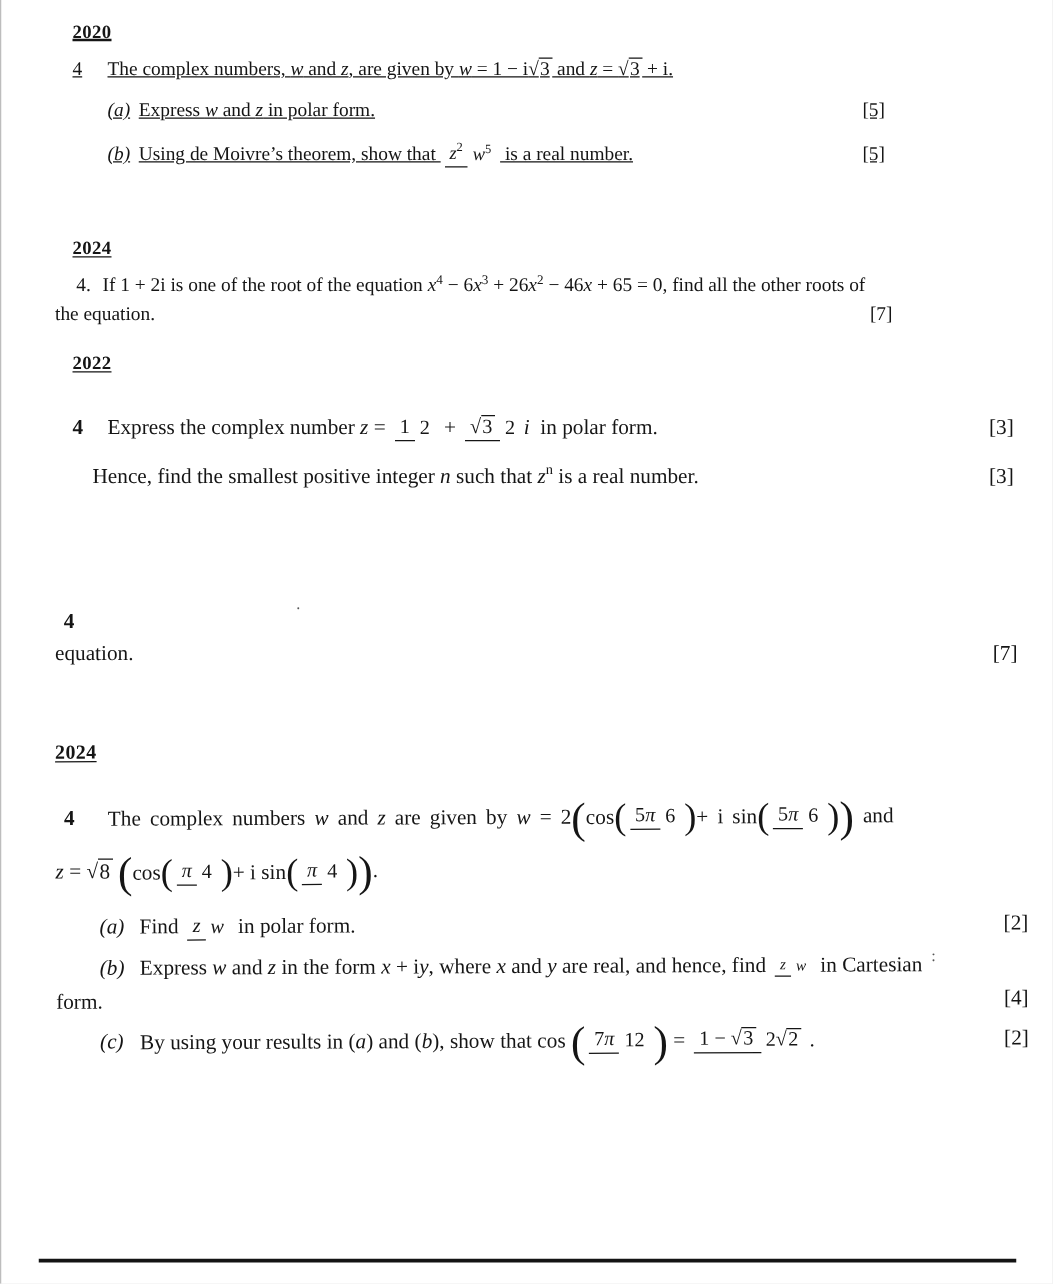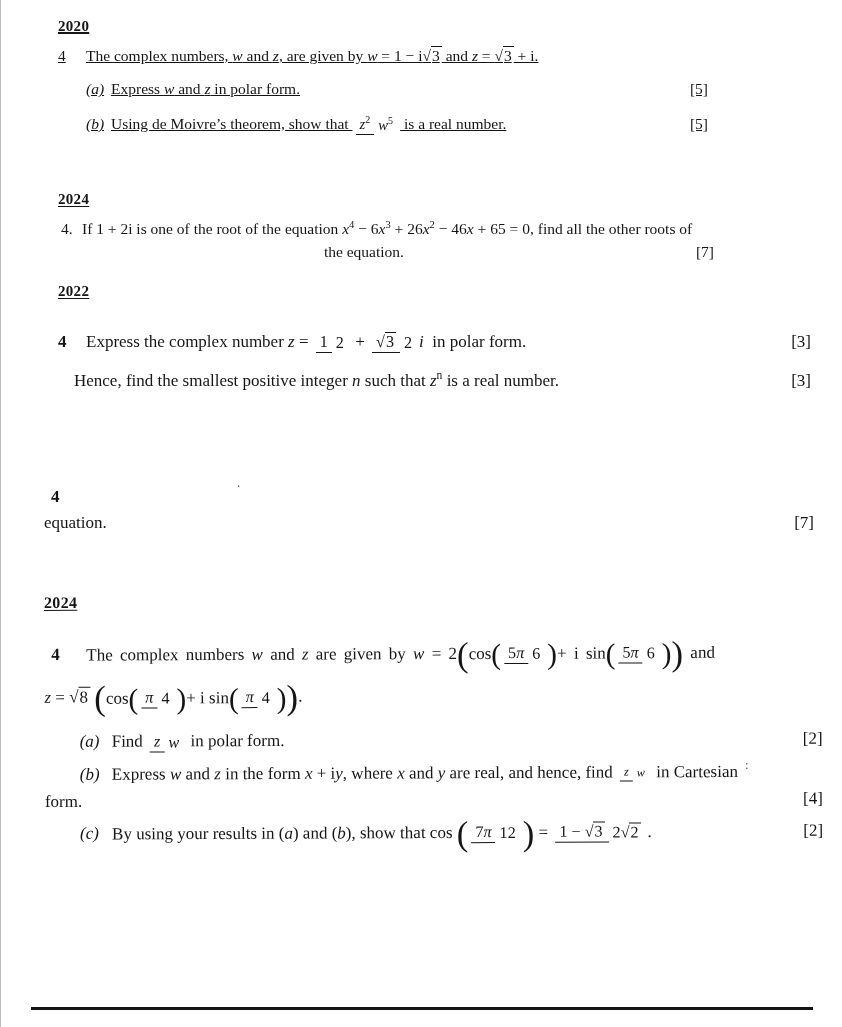--- a/index.html
+++ b/index.html
@@ -53,21 +53,21 @@
   .sec2020 .qnum { flex: 0 0 28px; }
   .sec2020 .part { margin-top: 12px; }
   .sec2020 .partb { margin-top: 14px; }
   .sec2020 .plabel { margin-left: 28px; flex: 0 0 25px; }
 
   
   .sec2021 { left: 43px; top: 189px; width: 670px; font-size: 15.5px; }
   .sec2021 .year { margin-left: 14px; }
   .sec2021 .line1 { margin-top: 10px; white-space: nowrap; }
   .sec2021 .line1 .qnum { margin-left: 17px; flex: 0 0 21px; }
-  .sec2021 .line2 { margin-top: 2px; text-align: center; }
+  .sec2021 .line2 { margin-top: 2px; }
 
   
   .sec2022 { left: 57px; top: 281px; width: 753px; font-size: 17px; }
   .sec2022 .q4 { margin-top: 30px; }
   .sec2022 .qnum { flex: 0 0 28px; font-weight: 700; }
   .sec2022 .hence { margin-top: 16px; }
   .sec2022 .hence .qtext { margin-left: 16px; }
 
   
   .sec2023 { left: 43px; top: 454px; width: 770px; font-size: 17px; }

